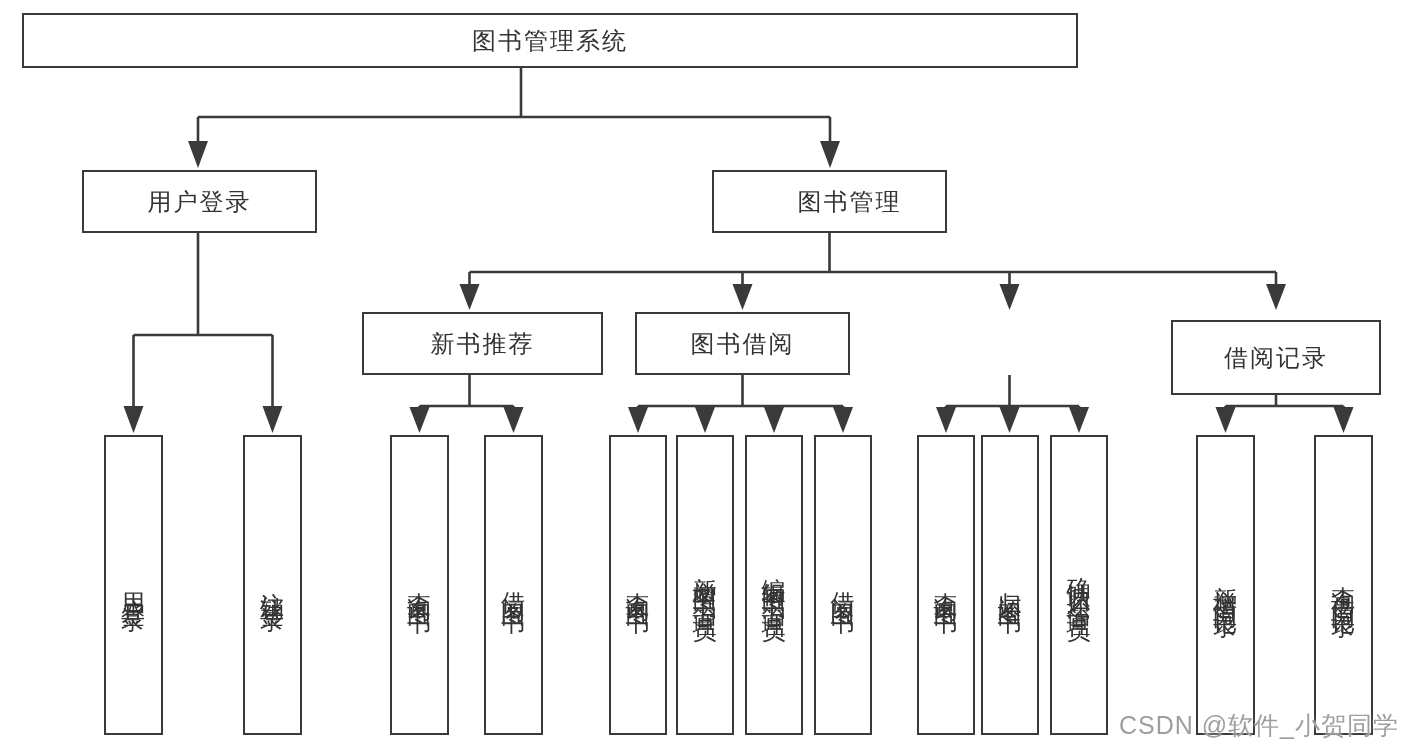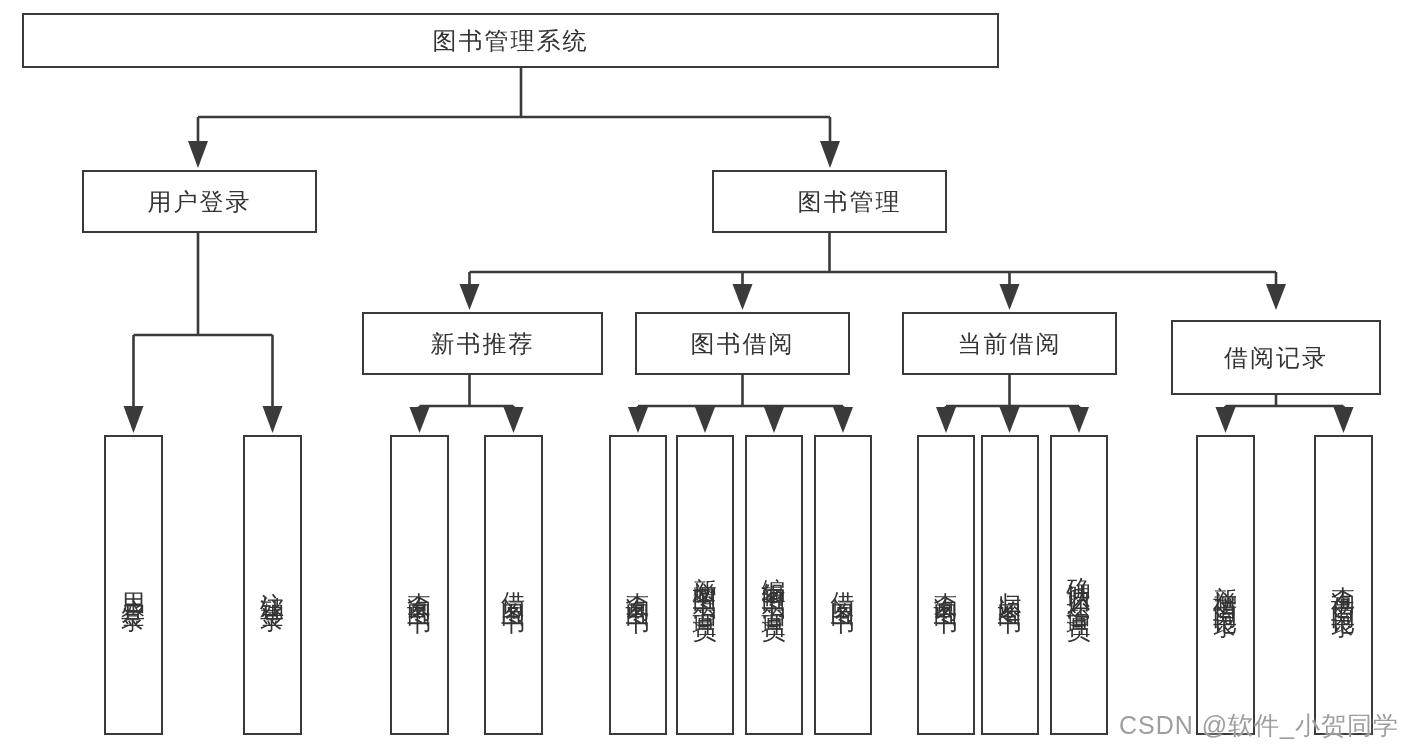--- a/index.html
+++ b/index.html
@@ -105,39 +105,36 @@
       <polygon points="1069,407 1089,407 1079,433"></polygon>
     </g>
 
     <g>
       <path d="M1276 375 V406 M1225.5 406 H1343.5 M1225.5 406 V410 M1343.5 406 V410"></path>
       <polygon points="1215.5,407 1235.5,407 1225.5,433"></polygon>
       <polygon points="1333.5,407 1353.5,407 1343.5,433"></polygon>
     </g>
   </svg>
 
-  <div class="node" style="left:22px;top:13px;width:977px;height:55px;">
+  <div class="node" style="left:22px;top:13px;width:1056px;height:55px;">
     <span>图书管理系统</span>
   </div>
 
   <div class="node" style="left:82px;top:170px;width:235px;height:63px;">
     <span>用户登录</span>
   </div>
   <div class="node" style="left:712px;top:170px;width:235px;height:63px;padding-left:40px;">
     <span>图书管理</span>
   </div>
 
   <div class="node" style="left:362px;top:312px;width:241px;height:63px;">
     <span>新书推荐</span>
   </div>
   <div class="node" style="left:635px;top:312px;width:215px;height:63px;">
     <span>图书借阅</span>
-  </div>
-  <div class="node" style="left:902px;top:312px;width:215px;height:63px;">
-    <span>当前借阅</span>
   </div>
   <div class="node" style="left:1171px;top:312px;width:210px;height:75px;margin-top:8px;">
     <span>借阅记录</span>
   </div>
 
   <div class="leaf" style="left:104px;top:435px;width:59px;height:300px;">
     <span class="vtext">用户登录</span>
   </div>
   <div class="leaf" style="left:243px;top:435px;width:59px;height:300px;">
     <span class="vtext">注销登录</span>

